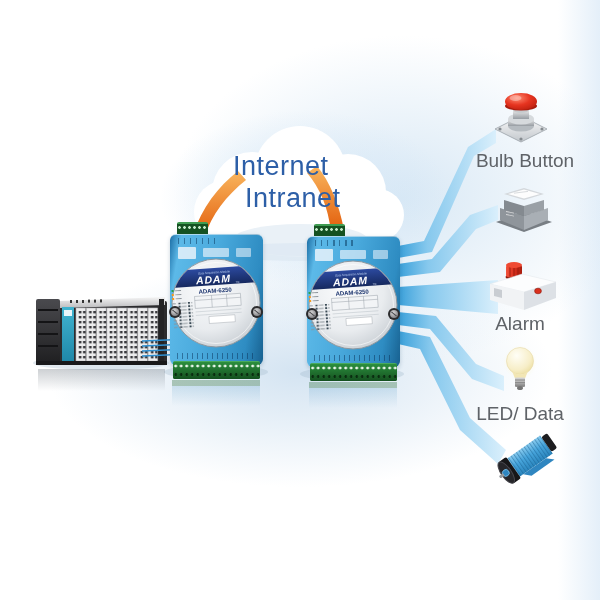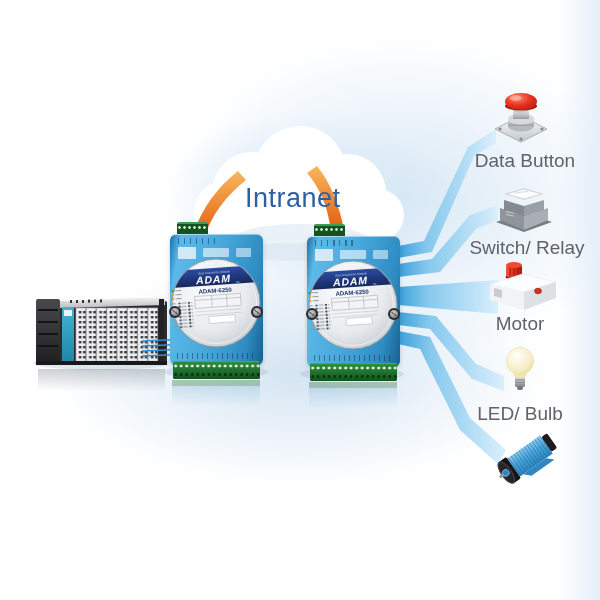--- a/index.html
+++ b/index.html
@@ -92,20 +92,21 @@
     <path d="M246,180 C226,196 212,214 204,238 L193,235 C202,207 218,187 238,171 Z" fill="url(#swg)"></path>
     <path d="M317,166 C330,182 339,204 344,230 L331,232 C328,207 320,188 307,173 Z" fill="url(#swg)"></path>
 
     <polygon fill="url(#ribg)" points="398,246 424,241 468,147 496,129 496,143 474,156 432,252 398,258"></polygon>
     <polygon fill="url(#ribg)" points="398,264 432,259 470,215 498,205 498,220 476,229 440,272 398,277"></polygon>
     <polygon fill="url(#ribg)" points="398,287 498,280 498,314 398,305"></polygon>
     <polygon fill="url(#ribg)" points="398,312 436,316 476,364 504,376 504,391 472,379 430,329 398,325"></polygon>
     <polygon fill="url(#ribg)" points="398,331 430,337 470,418 506,450 498,464 460,430 420,349 398,344"></polygon>
   </svg>
 
+  <div class="cloud-text" style="left:233px;top:151px;">Internet</div>
   <div class="cloud-text" style="left:221px;top:183px;margin-left:24px;">Intranet</div>
 
   <div class="rack-reflection abs" style="left:38px;top:369px;"></div>
   <div class="dev-reflection abs" style="left:172px;top:380px;"></div>
   <div class="dev-reflection abs" style="left:309px;top:382px;"></div>
 
   <div class="abs" style="left:36px;top:295px;">
     <svg width="131" height="75" viewBox="0 0 131 75">
       <defs>
         <linearGradient id="rackDark" x1="0" y1="0" x2="0" y2="1">
@@ -306,37 +307,36 @@
       <ellipse cx="35" cy="34" rx="13" ry="5.5" fill="#b5bbc0"></ellipse>
       <rect x="22" y="27" width="26" height="7" fill="url(#silverv)"></rect>
       <ellipse cx="35" cy="27" rx="13" ry="5.5" fill="#d6dadd"></ellipse>
       <rect x="27" y="18" width="16" height="9" fill="url(#silverv)"></rect>
       <ellipse cx="35" cy="18" rx="8" ry="3" fill="#c6cacd"></ellipse>
       <ellipse cx="35" cy="14" rx="16" ry="4.5" fill="#a81c0e"></ellipse>
       <ellipse cx="35" cy="9.5" rx="16" ry="8.5" fill="url(#redg)"></ellipse>
       <ellipse cx="29.5" cy="6" rx="6" ry="3" fill="#ffffff" opacity=".35"></ellipse>
     </svg>
   </div>
-  <div class="periph-label" style="left:455px;top:150px;">Data Button</div>
+  <div class="periph-label" style="left:455px;top:150px;">Bulb Button</div>
 
   <div class="abs" style="left:492px;top:186px;">
     <svg width="64" height="50" viewBox="0 0 64 50">
       <polygon points="4,36 32,26 60,36 32,46" fill="#787e84"></polygon>
       <polygon points="8,22 32,30 32,44 8,34" fill="#8f959b"></polygon>
       <polygon points="32,30 56,22 56,34 32,44" fill="#a9afb5"></polygon>
       <polygon points="12,14 32,20 32,30 12,24" fill="#848a90"></polygon>
       <polygon points="32,20 52,14 52,24 32,30" fill="#9aa0a6"></polygon>
       <polygon points="12,8 32,2 52,8 32,14" fill="#d4d8dc"></polygon>
       <polygon points="16,8 32,3.5 48,8 32,12.5" fill="#fdfdfd"></polygon>
       <line x1="22" y1="7.2" x2="36" y2="5.4" stroke="#c9cdd1" stroke-width=".7"></line>
       <rect x="14" y="25" width="8" height=".9" fill="#e6e6e6" opacity=".8" transform="skewY(12)"></rect>
       <rect x="14" y="22" width="8" height=".9" fill="#e6e6e6" opacity=".8" transform="skewY(12)"></rect>
     </svg>
   </div>
-  <div class="periph-label" style="left:457px;top:237px;">Switch/ Relay</div>
 
   <div class="abs" style="left:486px;top:258px;">
     <svg width="74" height="54" viewBox="0 0 74 54">
       <defs>
         <linearGradient id="redv" x1="0" y1="0" x2="1" y2="0">
           <stop offset="0" stop-color="#f2543e"></stop>
             <stop offset=".5" stop-color="#d92f1d"></stop>
             <stop offset="1" stop-color="#a81c0e"></stop>
         </linearGradient>
       </defs>
@@ -346,21 +346,21 @@
       <line x1="28" y1="7" x2="28" y2="19" stroke="#9c1d0c" stroke-width="1"></line>
       <line x1="32" y1="7.5" x2="32" y2="18.5" stroke="#9c1d0c" stroke-width="1"></line>
       <ellipse cx="28" cy="7" rx="8" ry="3" fill="#ef4a33"></ellipse>
       <polygon points="4,26 36,16 70,24 38,34" fill="#fcfdfe" stroke="#e2e6ea" stroke-width=".5"></polygon>
       <polygon points="4,26 38,34 38,52 4,42" fill="#f1f3f5"></polygon>
       <polygon points="38,34 70,24 70,40 38,52" fill="#dde1e6"></polygon>
       <polygon points="8,30 16,32 16,40 8,38" fill="#c9cdd2"></polygon>
       <ellipse cx="52" cy="33" rx="3.4" ry="2.8" fill="#d92f1d" stroke="#8c1408" stroke-width=".6"></ellipse>
     </svg>
   </div>
-  <div class="periph-label" style="left:450px;top:313px;">Motor</div>
+  <div class="periph-label" style="left:450px;top:313px;">Alarm</div>
 
   <div class="abs" style="left:496px;top:344px;">
     <svg width="50" height="56" viewBox="0 0 50 56">
       <defs>
         <radialGradient id="glowg" cx="50%" cy="50%" r="50%">
           <stop offset="0" stop-color="#fdf8da"></stop>
             <stop offset="1" stop-color="#fdf8da" stop-opacity="0"></stop>
         </radialGradient>
         <radialGradient id="bulbg" cx="38%" cy="30%" r="75%">
           <stop offset="0" stop-color="#fffef6"></stop>
@@ -375,21 +375,21 @@
       <circle cx="24" cy="18" r="17" fill="url(#glowg)"></circle>
       <circle cx="24" cy="17" r="13.5" fill="url(#bulbg)" stroke="#e6d9a8" stroke-width=".6"></circle>
       <path d="M16,27 Q18,32 19,34.5 L29,34.5 Q30,32 32,27 Q28,30.5 24,30.5 Q20,30.5 16,27 Z" fill="#f2e6b4"></path>
       <rect x="19" y="33.5" width="10" height="9.5" rx="1" fill="url(#baseg)"></rect>
       <line x1="19" y1="36" x2="29" y2="36" stroke="#858585" stroke-width=".9"></line>
       <line x1="19" y1="38.6" x2="29" y2="38.6" stroke="#858585" stroke-width=".9"></line>
       <line x1="19" y1="41.2" x2="29" y2="41.2" stroke="#858585" stroke-width=".9"></line>
       <ellipse cx="24" cy="44" rx="3" ry="2" fill="#757575"></ellipse>
     </svg>
   </div>
-  <div class="periph-label" style="left:450px;top:403px;">LED/ Bulb</div>
+  <div class="periph-label" style="left:450px;top:403px;">LED/ Data</div>
 
   <div class="abs" style="left:492px;top:428px;">
     <svg width="74" height="60" viewBox="0 0 74 60">
       <defs>
         <linearGradient id="motorg" x1="0" y1="0" x2="0" y2="1">
           <stop offset="0" stop-color="#8ccdf0"></stop>
             <stop offset=".45" stop-color="#47a5dc"></stop>
             <stop offset="1" stop-color="#2a85bd"></stop>
         </linearGradient>
         <pattern id="fins" width="3.2" height="4" patternUnits="userSpaceOnUse">

